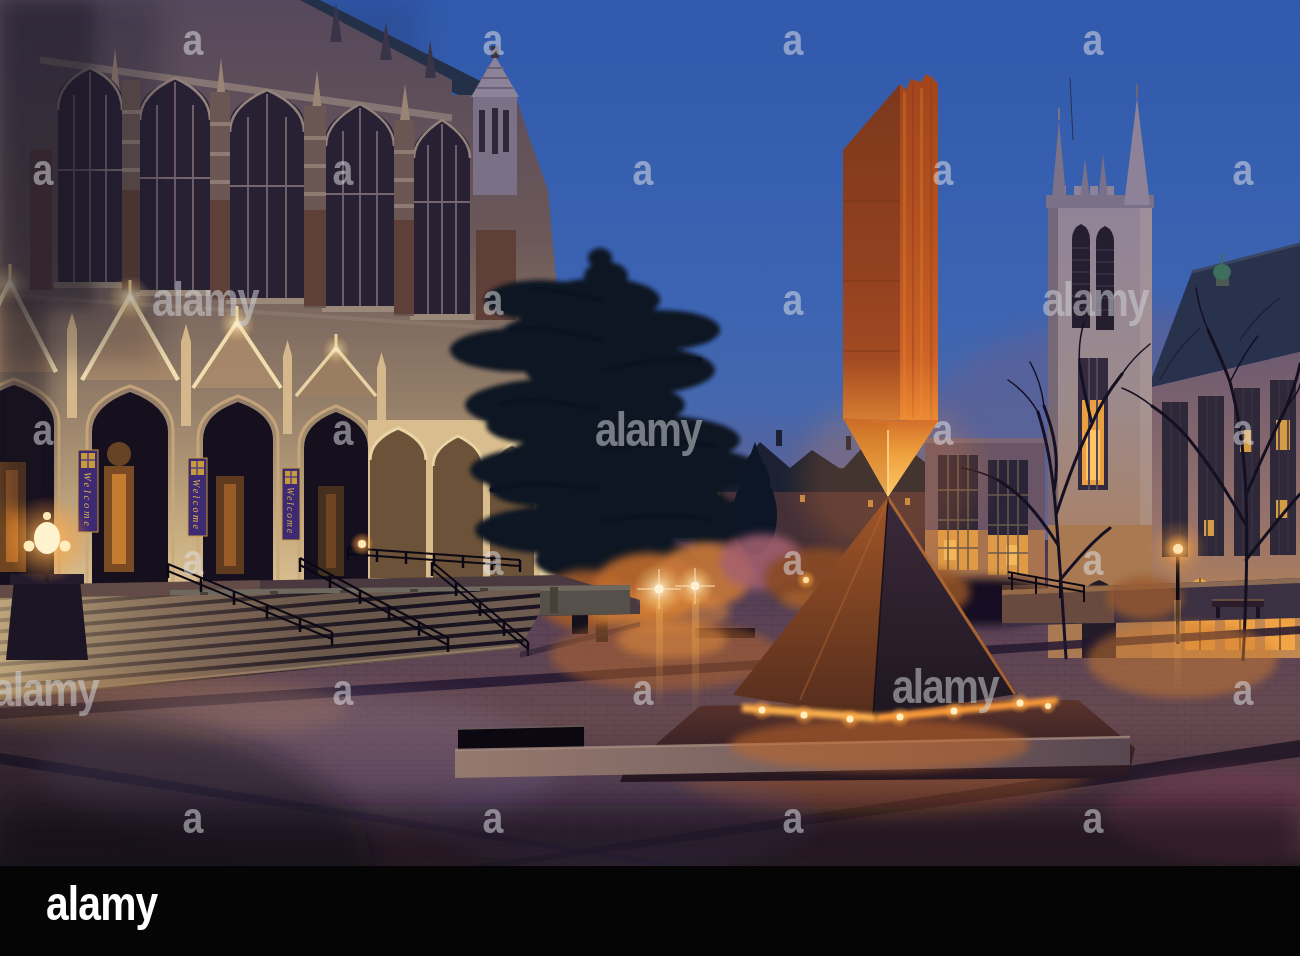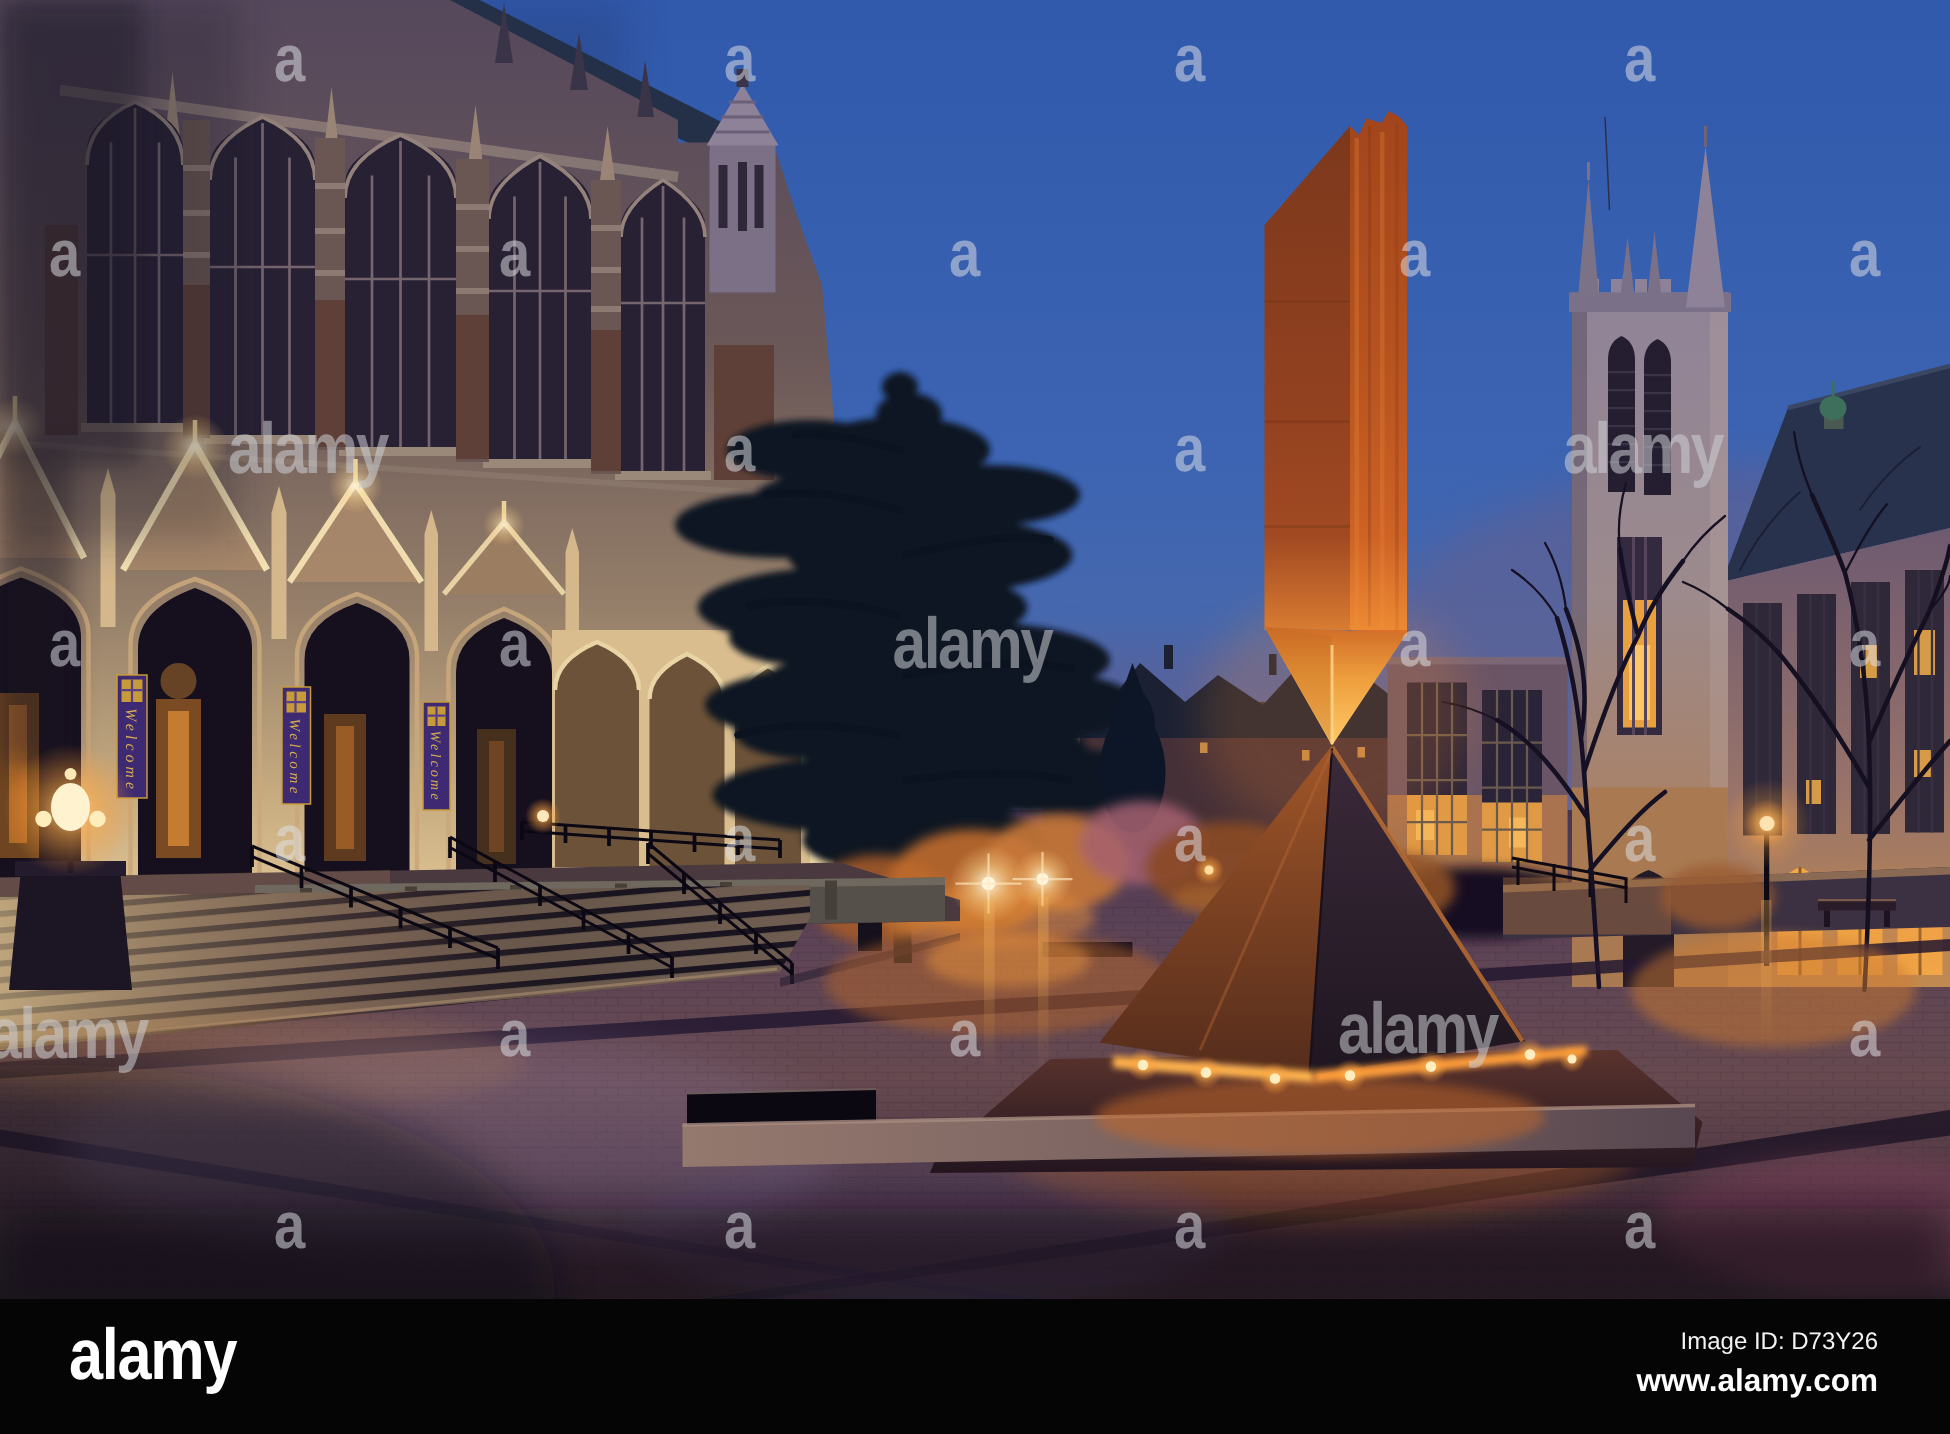--- a/index.html
+++ b/index.html
@@ -698,18 +698,14 @@
         <span class="wm wm-word" style="left: 205px; top: 300px;">alamy</span>
         <span class="wm wm-word" style="left: 1095px; top: 300px;">alamy</span>
         <span class="wm wm-word" style="left: 648px; top: 430px;">alamy</span>
         <span class="wm wm-word" style="left: 45px; top: 690px;">alamy</span>
         <span class="wm wm-word" style="left: 945px; top: 687px;">alamy</span>
       </div>
   </div>
 
   <div class="footer">
     <div class="footer-logo">alamy</div>
-    <div class="footer-right">
-      <div class="footer-id">Image ID: D73Y26</div>
-      <div class="footer-url">www.alamy.com</div>
-    </div>
   </div>
 </div>
 
 </body></html>

